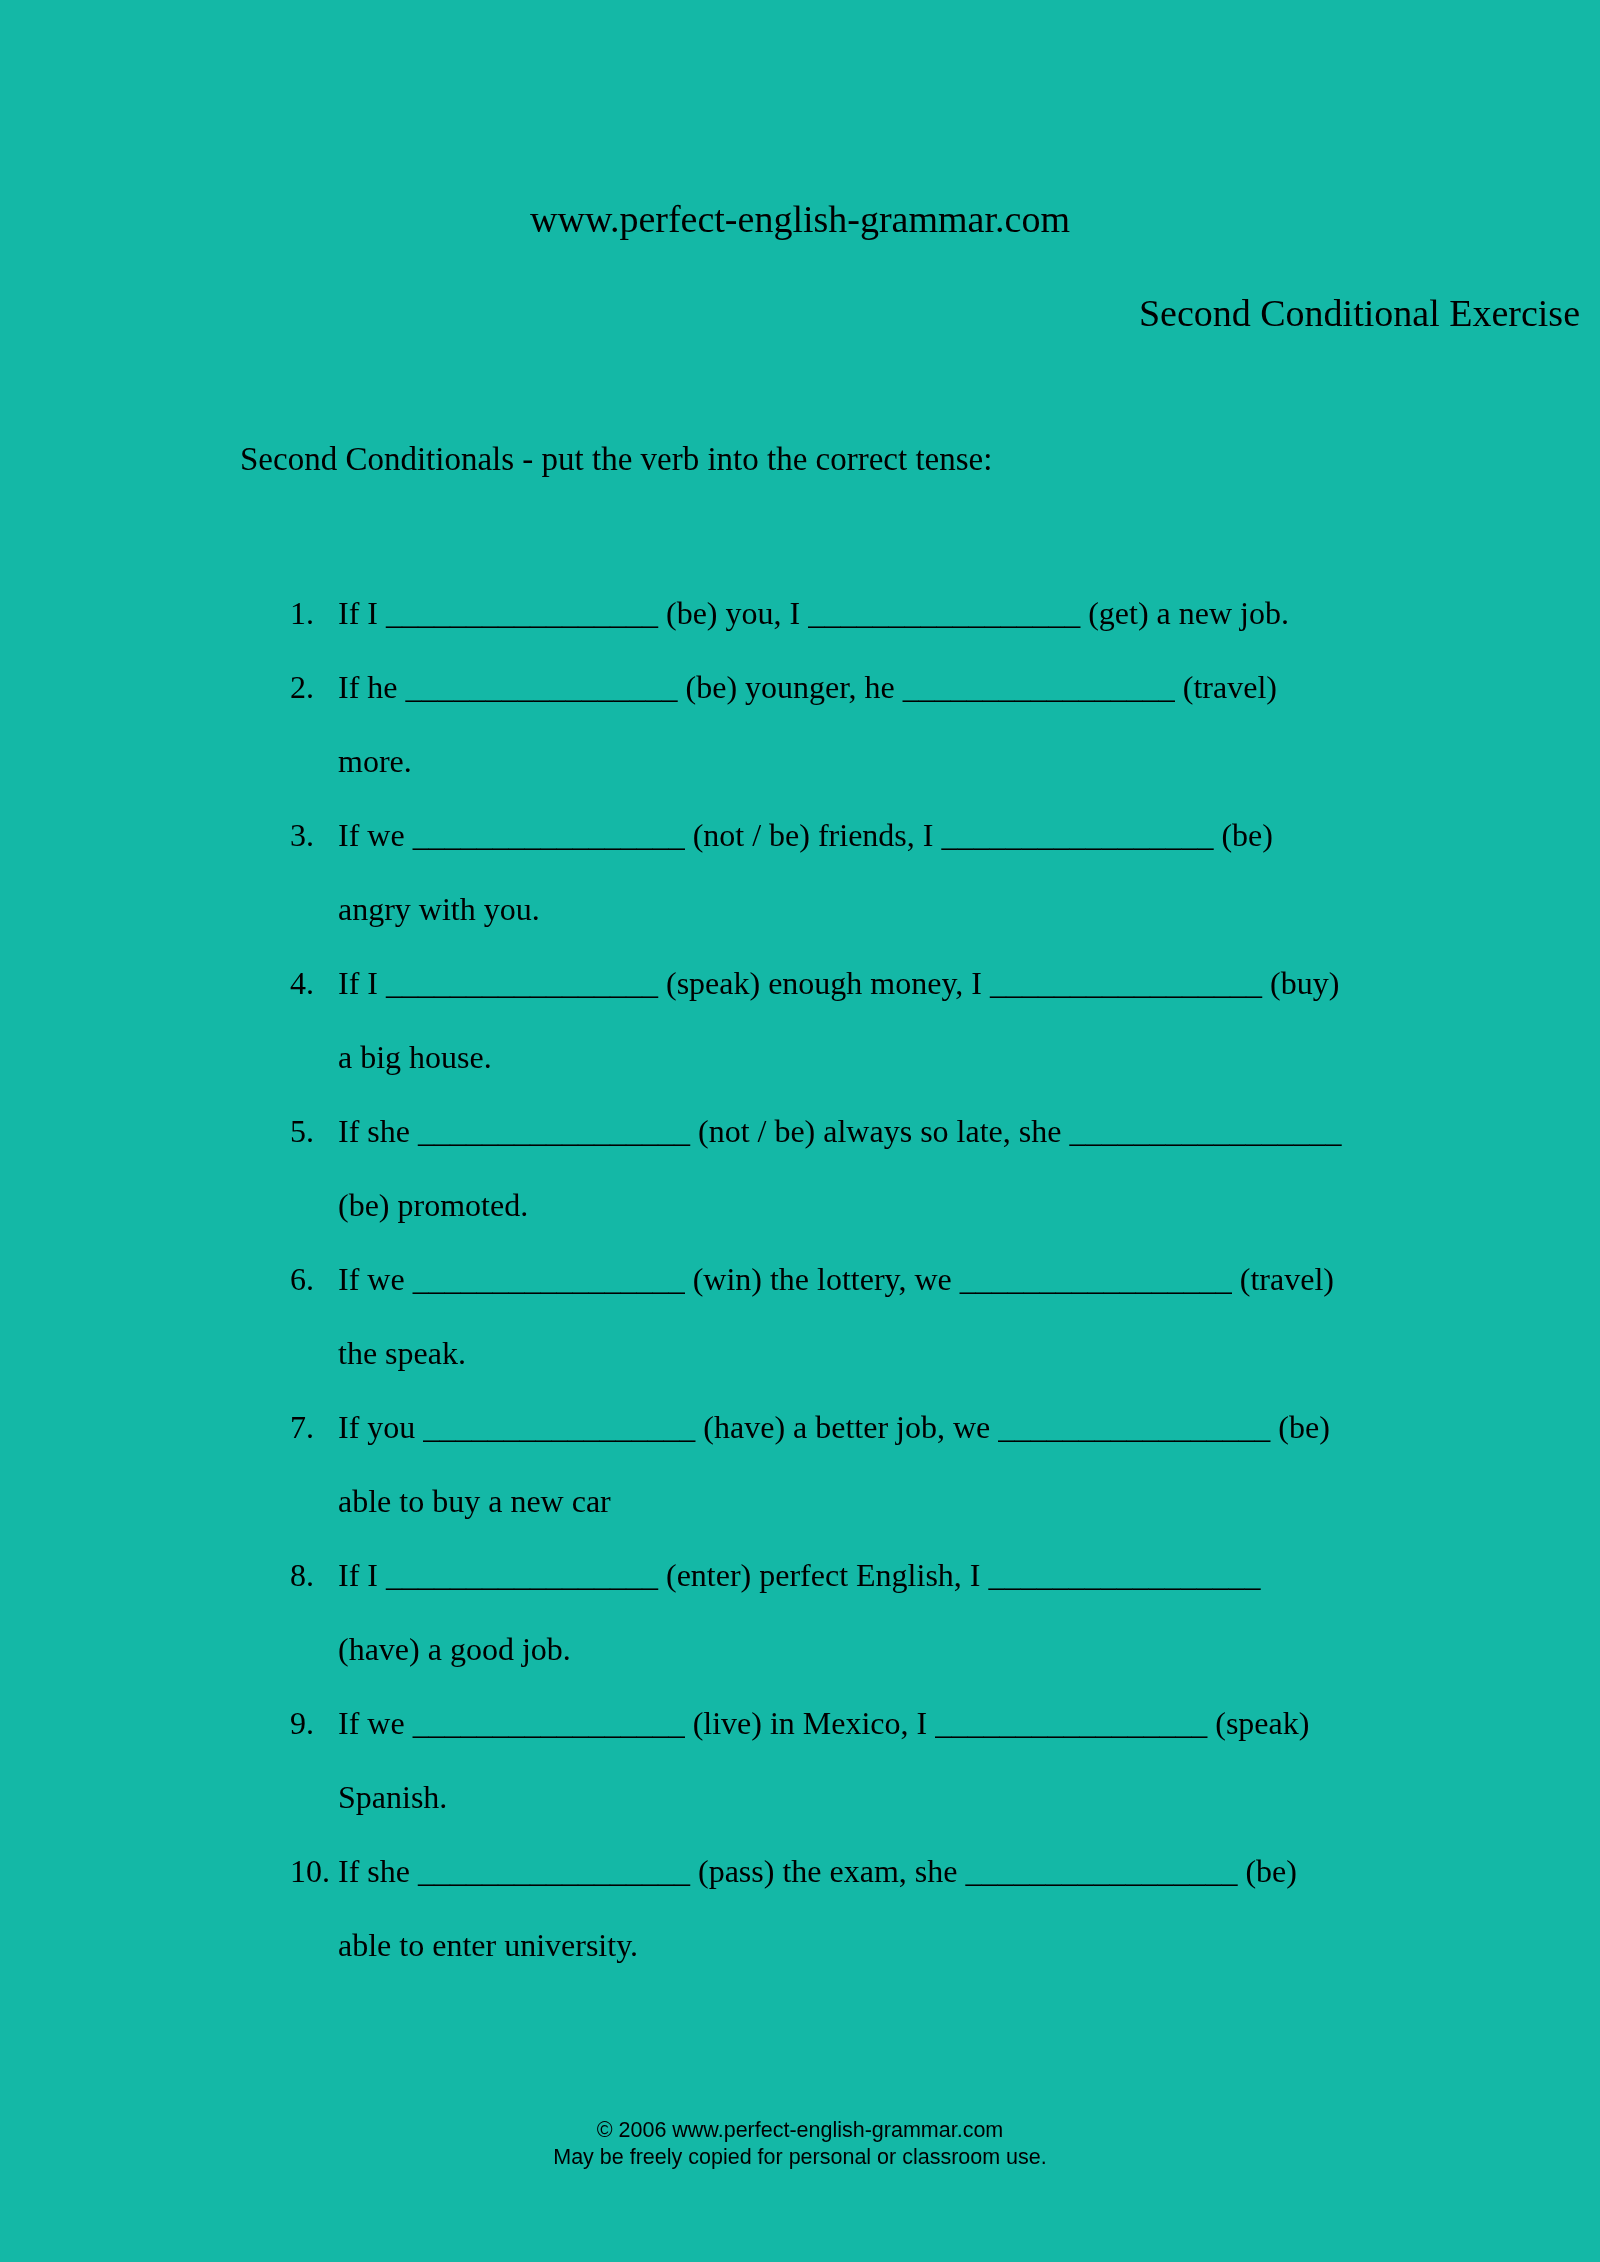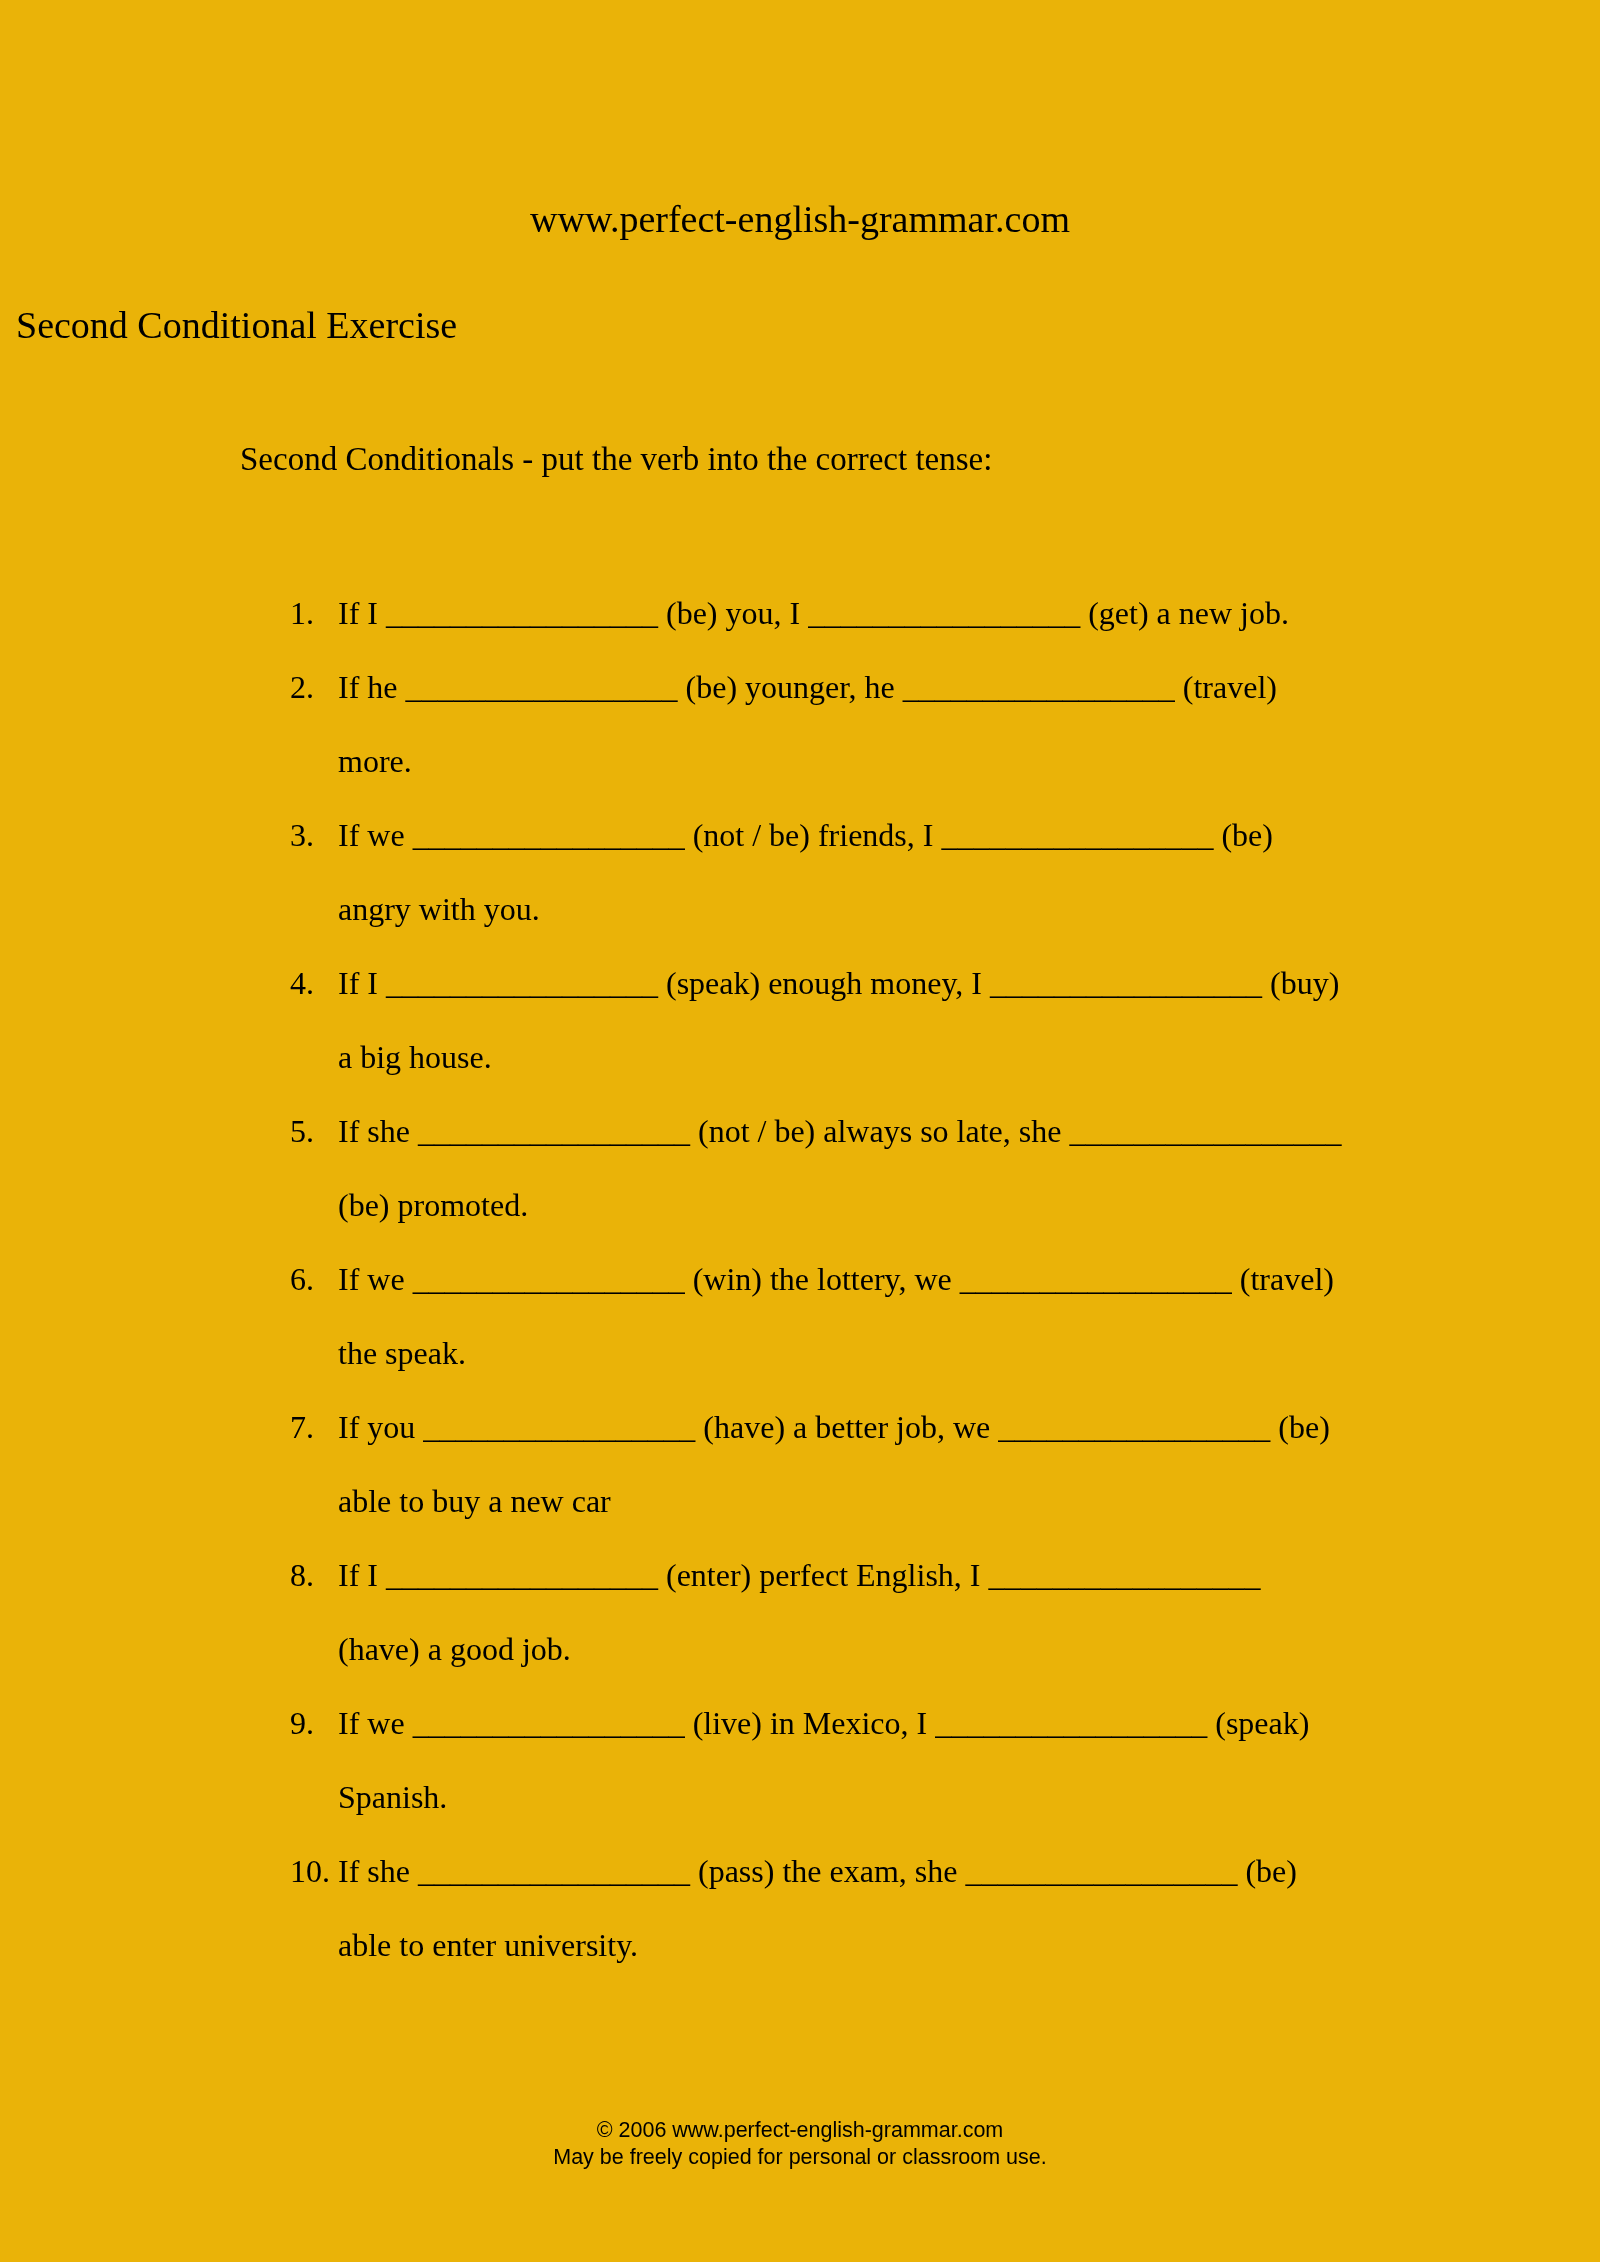--- a/index.html
+++ b/index.html
@@ -1,42 +1,42 @@
 <!DOCTYPE html>
 <html><head>
 <meta charset="utf-8">
 <style>
   html, body { margin: 0; padding: 0; background: #ffffff; }
   .page {
     position: relative;
     width: 1600px;
     height: 2262px;
-    background: #eab308;
+    background: #14b8a6;
     color: #000000;
     font-family: "Liberation Serif", "DejaVu Serif", serif;
     overflow: hidden;
   }
   .site-url {
     position: absolute;
     left: 0; right: 0;
     top: 196px;
     text-align: center;
     font-size: 38px;
     line-height: 46px;
     white-space: nowrap;
   }
   .doc-title {
     position: absolute;
     left: 0; right: 16px;
     top: 286px;
-    text-align: left;
+    text-align: right;
     font-size: 38px;
     line-height: 46px;
     font-weight: normal;
-    margin: 16px;
+    margin: 4px;
     white-space: nowrap;
   }
   .instruction {
     position: absolute;
     left: 240px;
     top: 439px;
     font-size: 33px;
     line-height: 40px;
     white-space: nowrap;
   }

